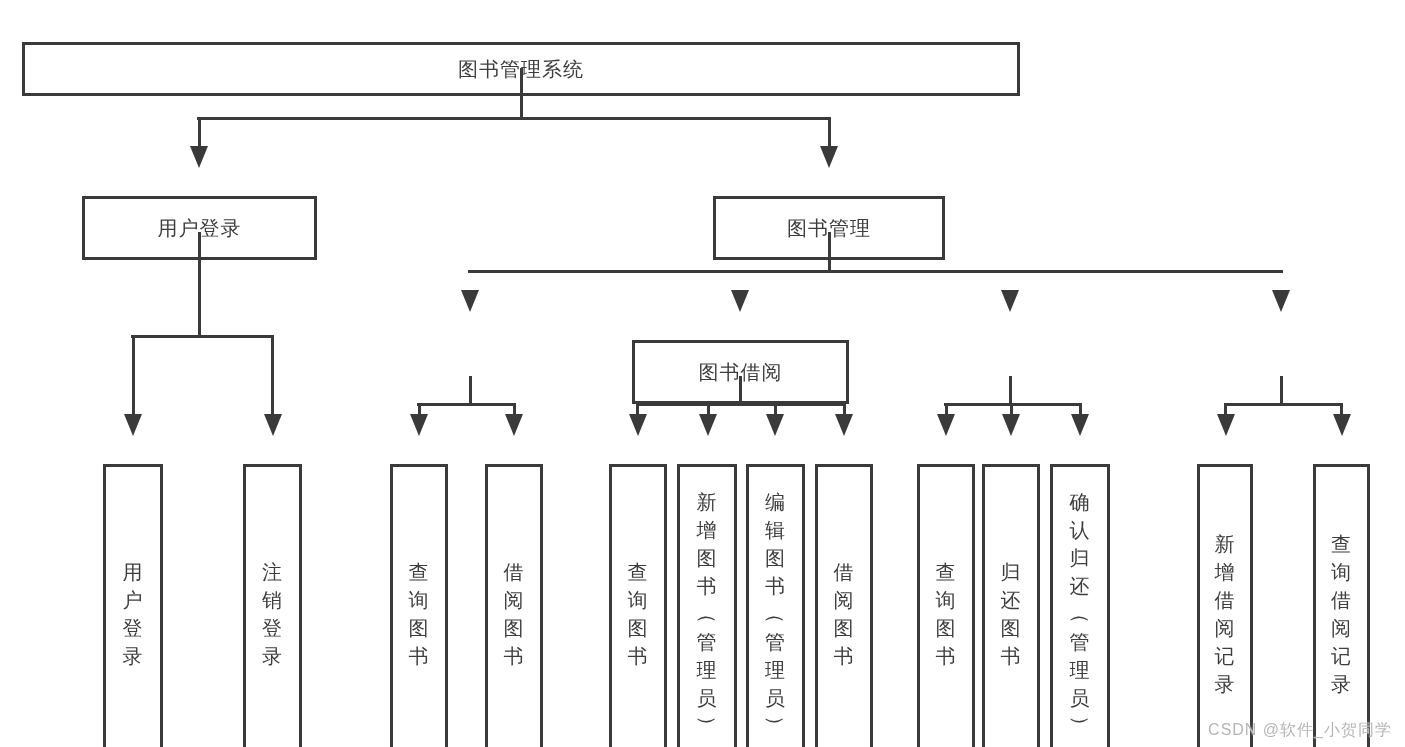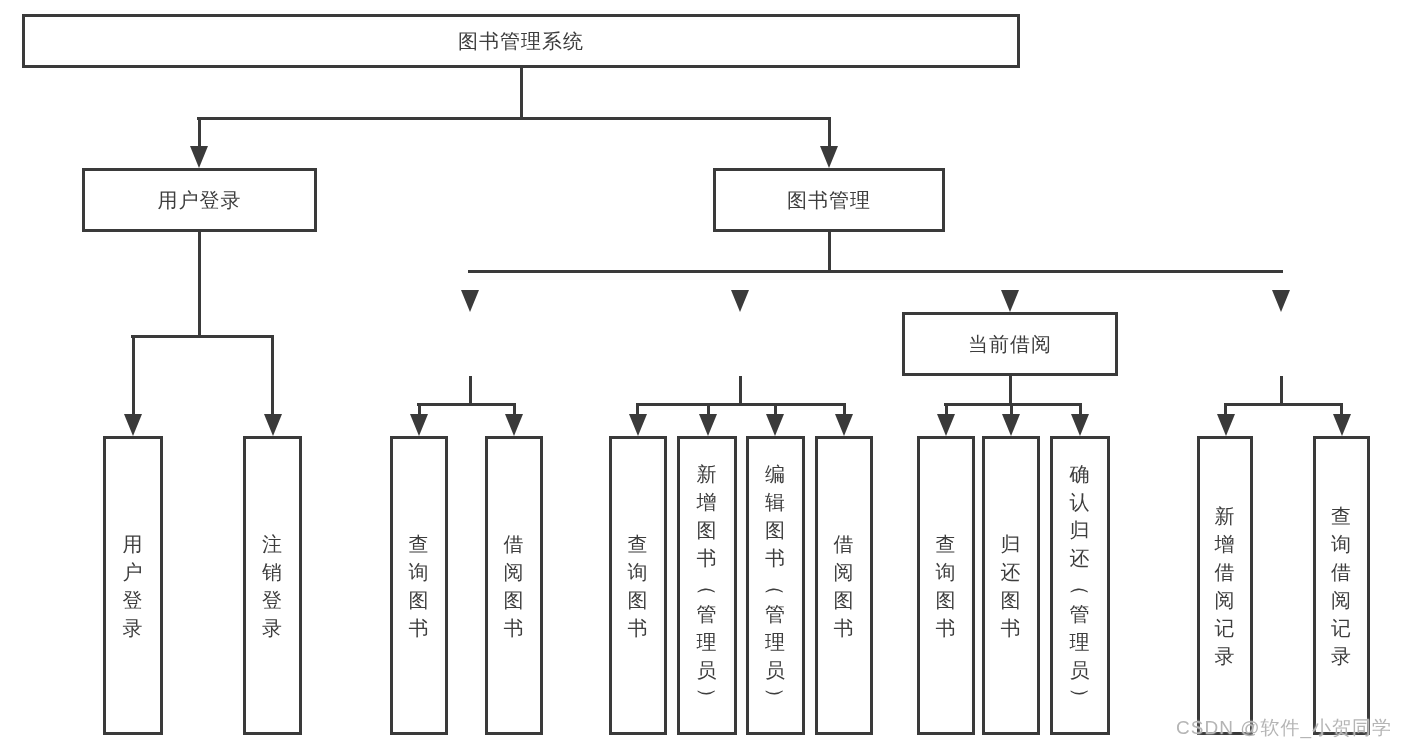--- a/index.html
+++ b/index.html
@@ -14,20 +14,21 @@
     position:absolute;
     box-sizing:border-box;
     border:3px solid #3a3a3a;
     background:#ffffff;
     display:flex;
     align-items:center;
     justify-content:center;
     color:#3d3d3d;
     font-size:20px;
     letter-spacing:1px;
+    margin-top:28px;
   }
   .leaf{
     flex-direction:column;
   }
   .vtext{
     display:flex;
     flex-direction:column;
     align-items:center;
     justify-content:center;
     height:100%;
@@ -47,21 +48,21 @@
     position:absolute;
     width:0;height:0;
     border-left:9px solid transparent;
     border-right:9px solid transparent;
     border-top:22px solid #3a3a3a;
   }
   .watermark{
     position:absolute;
     right:13px;
     bottom:6px;
-    font-size:19px;
+    font-size:16px;
     color:#b5b5b5;
     letter-spacing:1px;
     text-shadow:0 0 2px #ffffff;
     z-index:10;
     white-space:nowrap;
   }
 </style>
 </head>
 <body>
 
@@ -71,22 +72,22 @@
     <span>图书管理系统</span>
   </div>
 
   <div class="node" style="left:82px;top:168px;width:235px;height:64px">
     <span>用户登录</span>
   </div>
   <div class="node" style="left:713px;top:168px;width:232px;height:64px">
     <span>图书管理</span>
   </div>
 
-  <div class="node" style="left:902px;top:312px;width:216px;height:64px">
-    <span>当前借阅</span>
+  <div class="node" style="left:632px;top:312px;width:217px;height:64px">
+    <span>图书借阅</span>
   </div>
 
   <div class="node leaf" style="left:103px;top:436px;width:60px;height:299px">
     <span class="vtext">
         <div class="vchar">用</div>
         <div class="vchar">户</div>
         <div class="vchar">登</div>
         <div class="vchar">录</div>
       </span>
   </div>

